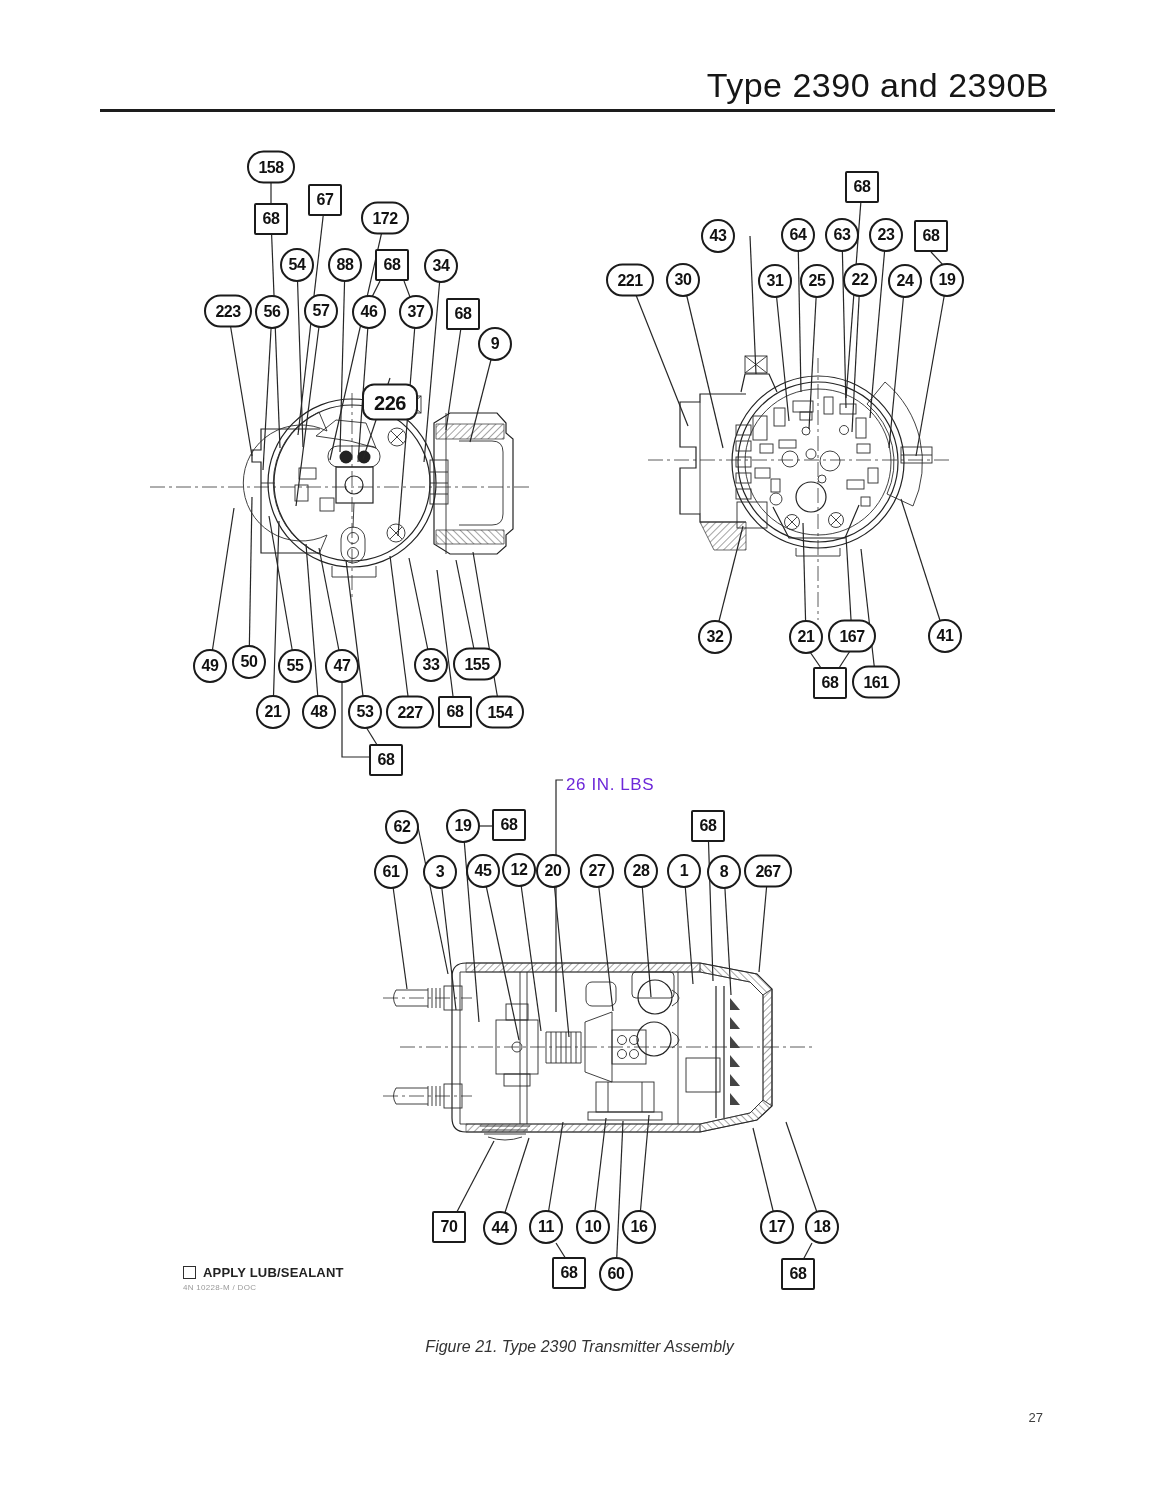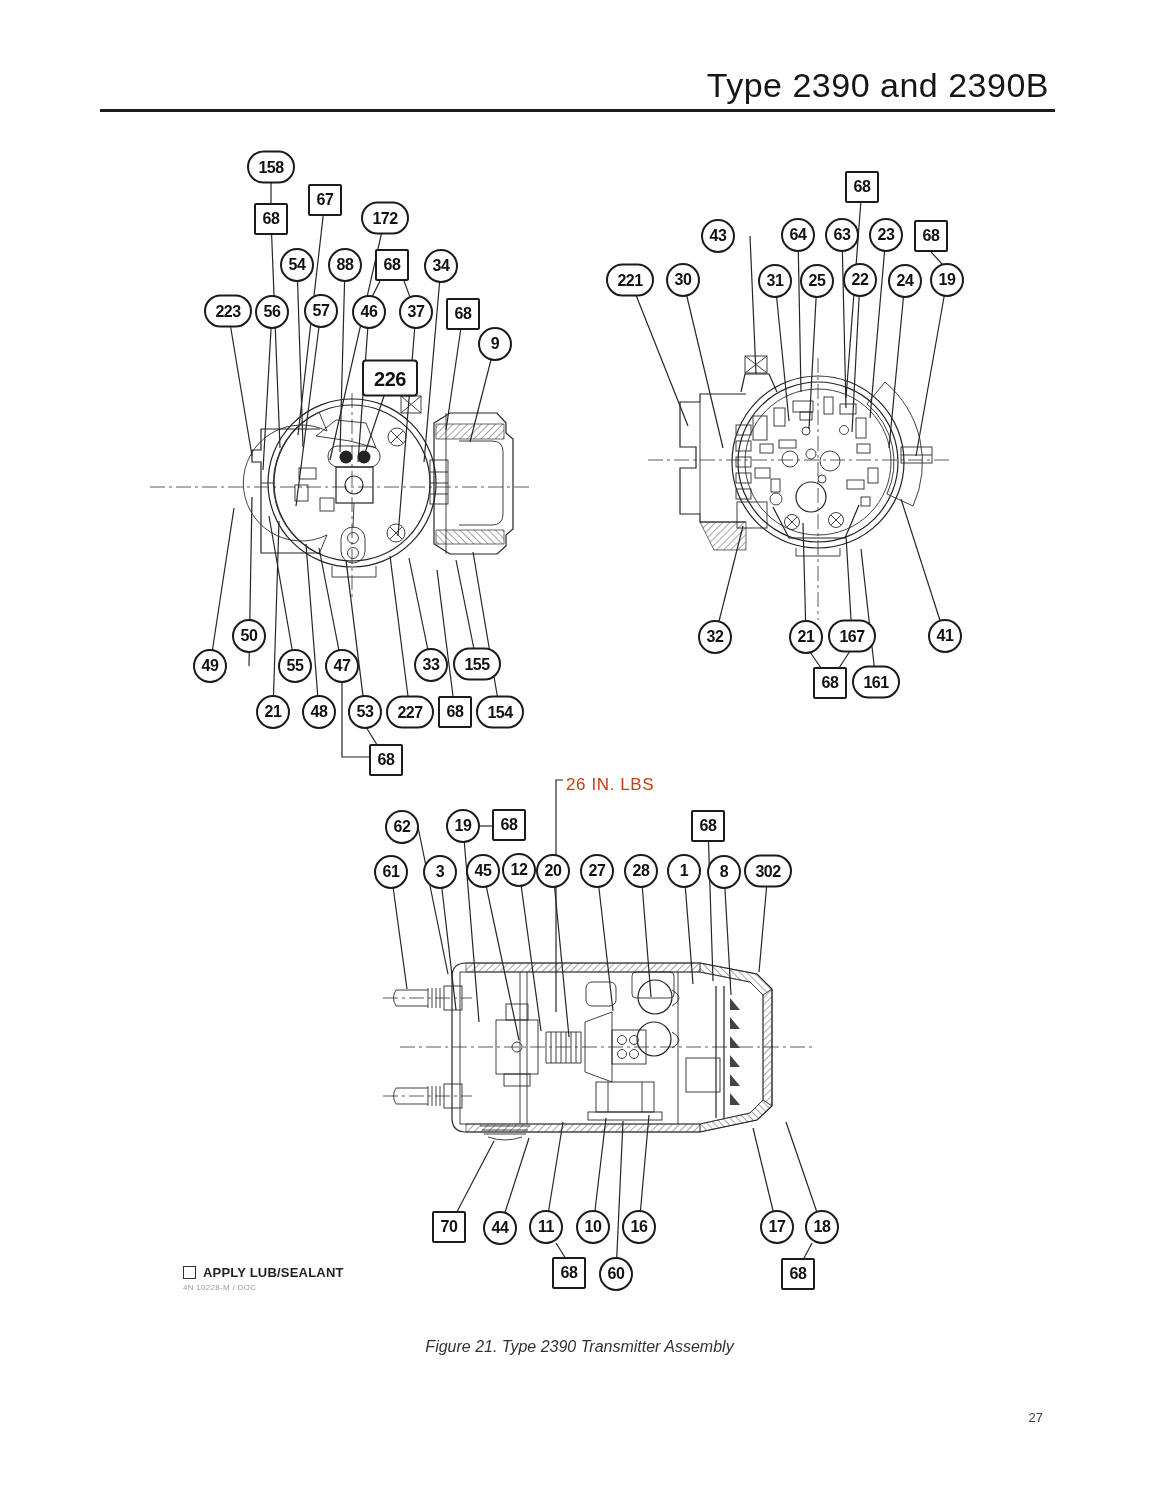--- a/index.html
+++ b/index.html
@@ -12,23 +12,23 @@
   .diagram-svg .ln{stroke:#232323;stroke-width:1.2;fill:none;}
   .diagram-svg .thin{stroke:#2c2c2c;stroke-width:.9;fill:none;}
   .diagram-svg .cl{stroke:#4a4a4a;stroke-width:.9;fill:none;stroke-dasharray:15 4 3 4;}
   .diagram-svg .leader{stroke:#262626;stroke-width:1.2;fill:none;}
   .callout{position:absolute;transform:translate(-50%,-50%);display:flex;align-items:center;
            justify-content:center;background:#fff;border:2px solid #1b1b1b;color:#111;
            font:600 16px/1 "Liberation Sans",sans-serif;letter-spacing:-.5px;box-sizing:border-box;}
   .callout.c{width:34px;height:34px;border-radius:50%;}
   .callout.w{width:48px;height:33px;border-radius:17px;}
   .callout.s{width:34px;height:32px;border-radius:2px;}
-  .callout.r{width:56px;height:37px;border-radius:4px;font-size:20px;}
+  .callout.r{width:56px;height:37px;border-radius:12px;font-size:20px;margin-top:24px;}
   .torque-note{position:absolute;left:566px;top:775px;font-size:17px;font-weight:500;
-               letter-spacing:.6px;color:#c2410c;}
+               letter-spacing:.6px;color:#6d28d9;}
   .legend{position:absolute;left:183px;top:1265px;}
   .legend-row{display:flex;align-items:center;}
   .legend-box{width:11px;height:11px;border:1.8px solid #2e2e2e;margin-right:7px;}
   .legend-label{font-size:13px;font-weight:700;letter-spacing:.2px;color:#222;}
   .legend-doc{font-size:8px;color:#9a9a9a;margin-top:3px;letter-spacing:.3px;}
   .caption{position:absolute;left:0;top:1338px;width:1159px;text-align:center;
            font-size:16px;font-style:italic;color:#333;}
   .page-number{position:absolute;top:1410px;right:116px;font-size:13px;color:#3d3d3d;}
 </style>
 </head>
@@ -355,21 +355,21 @@
       <div class="callout c" style="left: 441px; top: 266px;">34</div>
       <div class="callout w" style="left: 228px; top: 311px;">223</div>
       <div class="callout c" style="left: 272px; top: 312px;">56</div>
       <div class="callout c" style="left: 321px; top: 311px;">57</div>
       <div class="callout c" style="left: 369px; top: 312px;">46</div>
       <div class="callout c" style="left: 416px; top: 312px;">37</div>
       <div class="callout s" style="left: 463px; top: 314px;">68</div>
       <div class="callout c" style="left: 495px; top: 344px;">9</div>
       <div class="callout r" style="left: 390px; top: 378px;">226</div>
       <div class="callout c" style="left: 210px; top: 666px;">49</div>
-      <div class="callout c" style="left: 249px; top: 636px;">50</div>
+      <div class="callout c" style="left: 249px; top: 662px;">50</div>
       <div class="callout c" style="left: 295px; top: 666px;">55</div>
       <div class="callout c" style="left: 342px; top: 666px;">47</div>
       <div class="callout c" style="left: 431px; top: 665px;">33</div>
       <div class="callout w" style="left: 477px; top: 664px;">155</div>
       <div class="callout c" style="left: 273px; top: 712px;">21</div>
       <div class="callout c" style="left: 319px; top: 712px;">48</div>
       <div class="callout c" style="left: 365px; top: 712px;">53</div>
       <div class="callout w" style="left: 410px; top: 712px;">227</div>
       <div class="callout s" style="left: 455px; top: 712px;">68</div>
       <div class="callout w" style="left: 500px; top: 712px;">154</div>
@@ -398,21 +398,21 @@
       <div class="callout s" style="left: 509px; top: 825px;">68</div>
       <div class="callout c" style="left: 391px; top: 872px;">61</div>
       <div class="callout c" style="left: 440px; top: 872px;">3</div>
       <div class="callout c" style="left: 483px; top: 871px;">45</div>
       <div class="callout c" style="left: 519px; top: 870px;">12</div>
       <div class="callout c" style="left: 553px; top: 871px;">20</div>
       <div class="callout c" style="left: 597px; top: 871px;">27</div>
       <div class="callout c" style="left: 641px; top: 871px;">28</div>
       <div class="callout c" style="left: 684px; top: 871px;">1</div>
       <div class="callout c" style="left: 724px; top: 872px;">8</div>
-      <div class="callout w" style="left: 768px; top: 871px;">302</div>
+      <div class="callout w" style="left: 768px; top: 871px;">267</div>
       <div class="callout s" style="left: 708px; top: 826px;">68</div>
       <div class="callout s" style="left: 449px; top: 1227px;">70</div>
       <div class="callout c" style="left: 500px; top: 1228px;">44</div>
       <div class="callout c" style="left: 546px; top: 1227px;">11</div>
       <div class="callout c" style="left: 593px; top: 1227px;">10</div>
       <div class="callout c" style="left: 639px; top: 1227px;">16</div>
       <div class="callout c" style="left: 616px; top: 1274px;">60</div>
       <div class="callout s" style="left: 569px; top: 1273px;">68</div>
       <div class="callout c" style="left: 777px; top: 1227px;">17</div>
       <div class="callout c" style="left: 822px; top: 1227px;">18</div>

